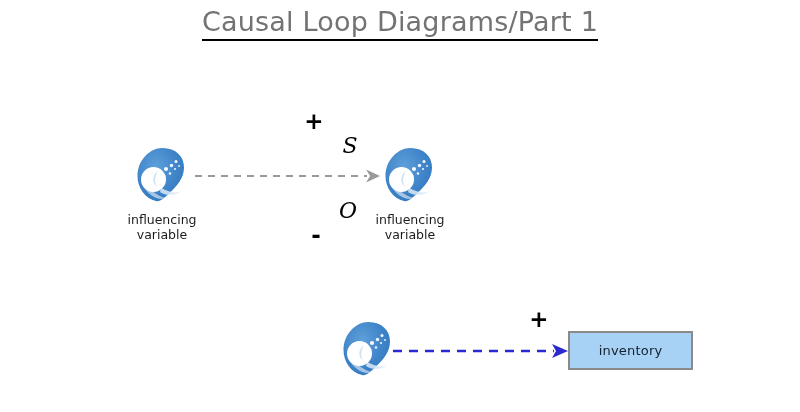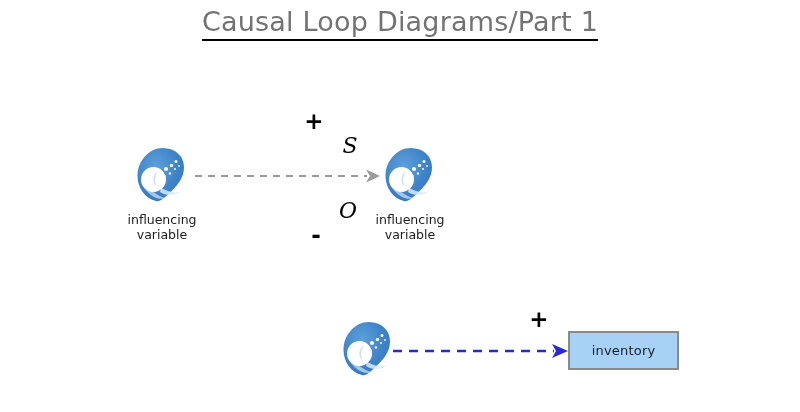--- a/index.html
+++ b/index.html
@@ -195,17 +195,17 @@
 
   <div class="connector" style="left:392px; top:341px;">
     <svg width="180" height="20" viewBox="0 0 180 20" xmlns="http://www.w3.org/2000/svg">
       <line x1="1" y1="10" x2="162" y2="10" stroke="#2a2ad0" stroke-width="2.6" stroke-dasharray="9 7"></line>
       <path d="M160 3 L176 10 L160 17 L164 10 Z" fill="#2a2ad0"></path>
     </svg>
   </div>
 
   <div class="mark mark-plus" style="left:529px; top:308px; width:20px;">+</div>
 
-  <div class="stock-box" style="left:568px; top:331px; width:111px; height:39px;justify-content:center;">
+  <div class="stock-box" style="left:568px; top:331px; width:125px; height:39px;justify-content:center;">
     <span class="stock-box-label">inventory</span>
   </div>
 
 </div>
 
 </body></html>

